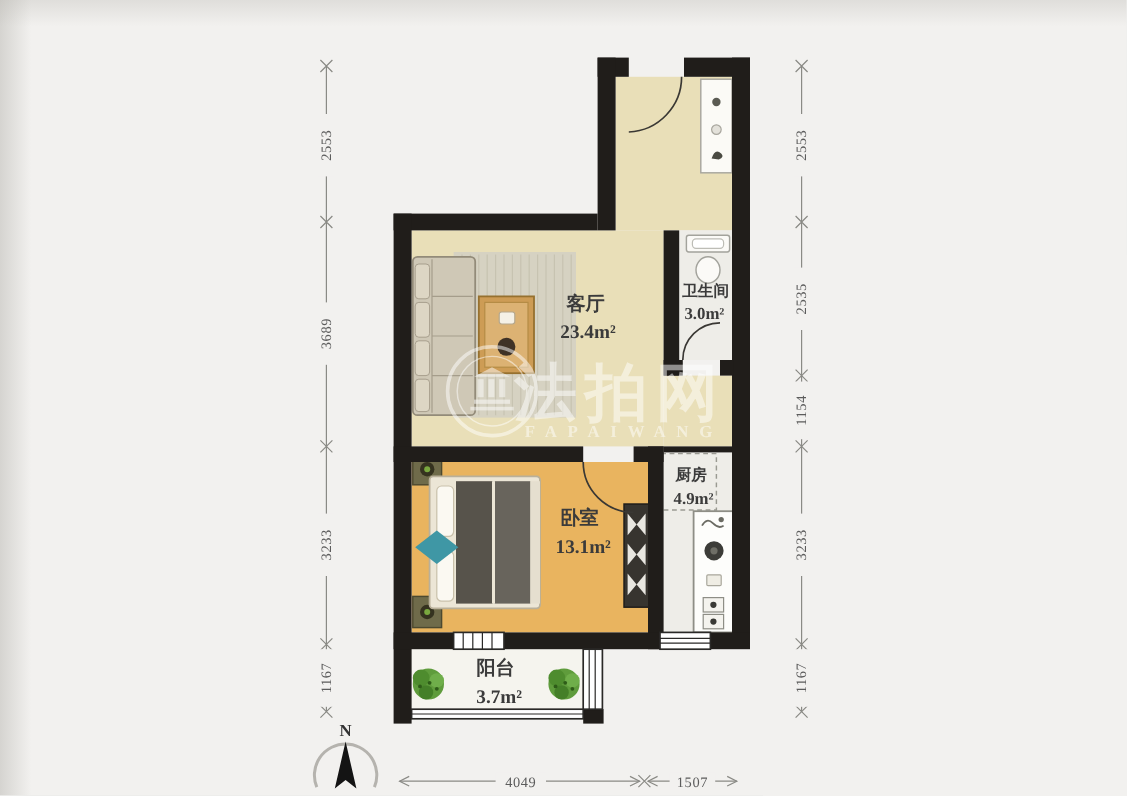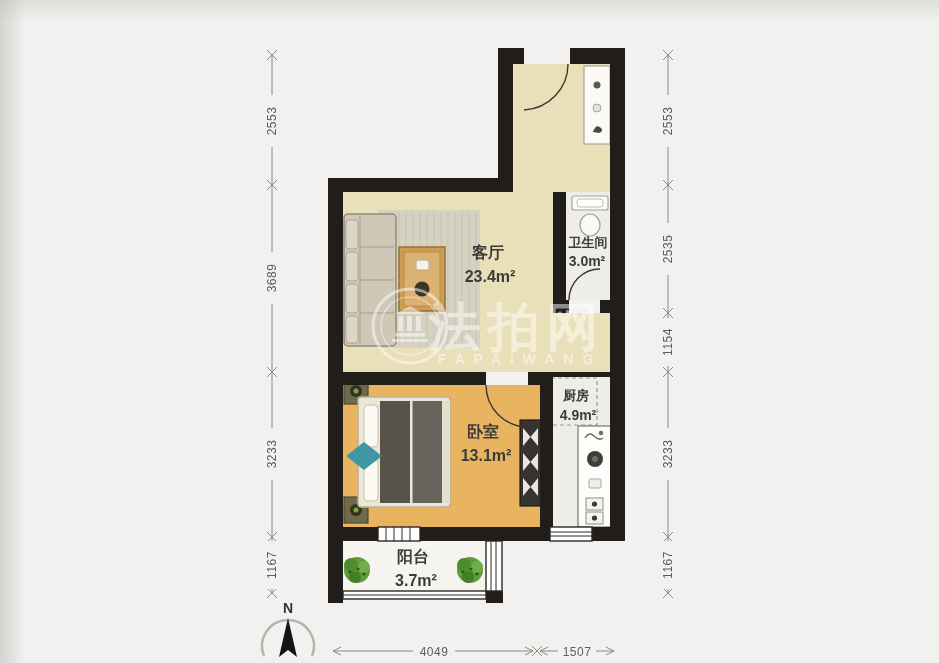--- a/index.html
+++ b/index.html
@@ -1,17 +1,17 @@
 <!DOCTYPE html>
 <html><head>
 <meta charset="utf-8">
 <style>
   html,body{margin:0;padding:0;background:#e9e8e6;}
   .stage{position:relative;width:939px;height:663px;background:#f2f1ef;overflow:hidden;
-         font-family:Liberation Sans, sans-serif;}
+         font-family:Liberation Serif, serif;}
   svg{position:absolute;left:0;top:0;}
   .wall{fill:#201d1a;}
   .floor-living{fill:#e9dfb8;}
   .floor-bedroom{fill:#e9b45f;}
   .floor-wet{fill:#eeede8;}
   .floor-balcony{fill:#f5f4ee;}
   .win{fill:#ffffff;stroke:#2a2927;stroke-width:1.4;}
   .winline{stroke:#2a2927;stroke-width:1;fill:none;}
   .door{stroke:#3a3834;stroke-width:1.4;fill:none;}
   .dim{stroke:#8a8a85;stroke-width:1;fill:none;}

